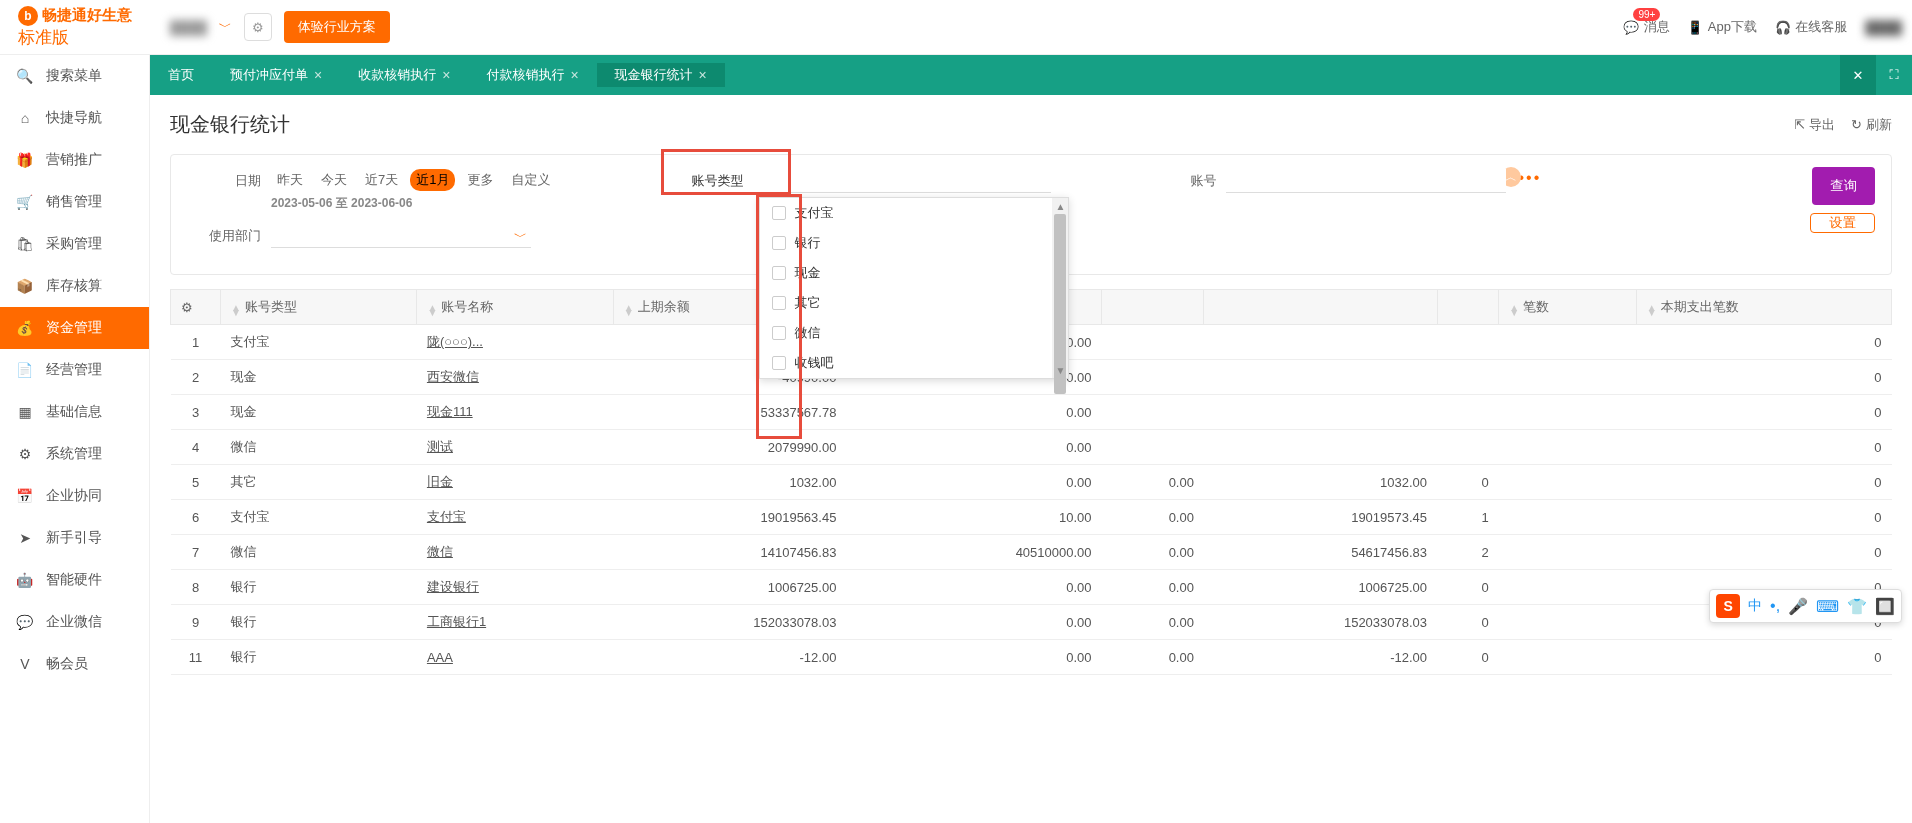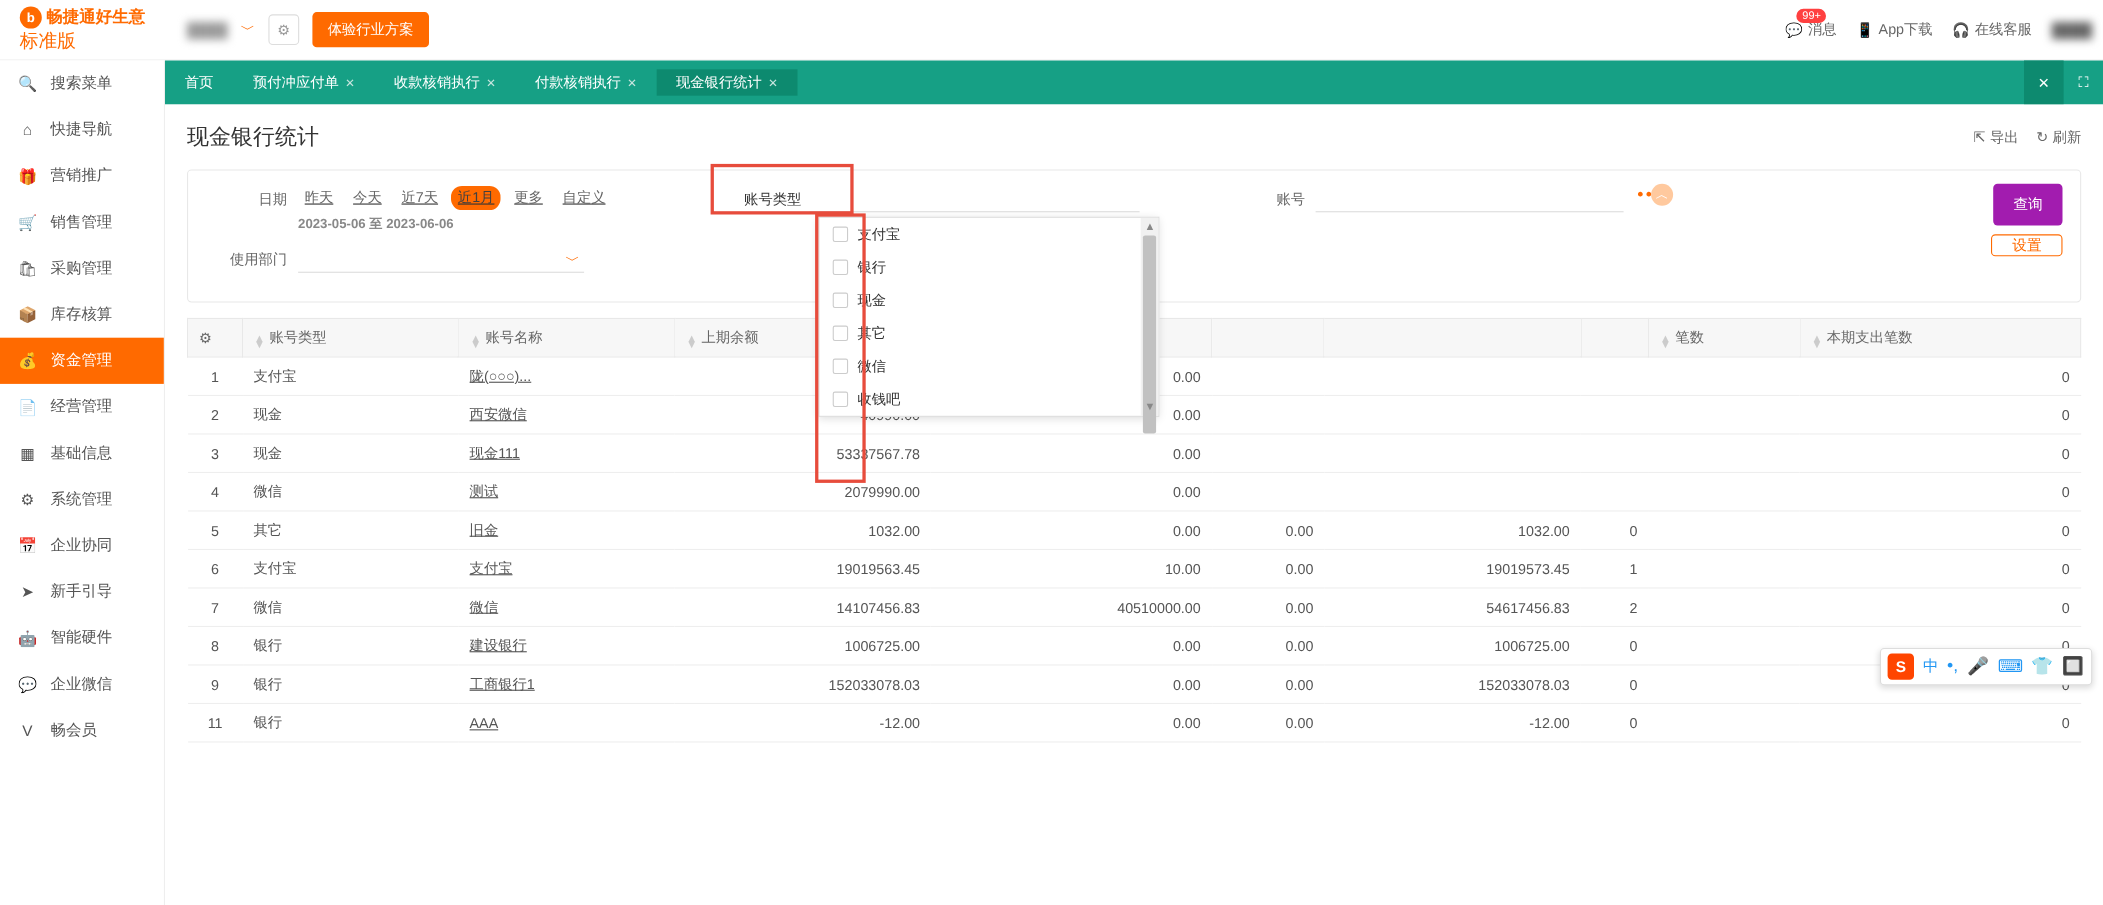--- a/index.html
+++ b/index.html
@@ -40,23 +40,23 @@
 .content { flex: 1; background: #fff; margin: 0; padding: 16px 20px; overflow: auto; position: relative; }
 .page-header { display: flex; align-items: center; margin-bottom: 16px; }
 .page-title { font-size: 20px; color: #333; font-weight: normal; }
 .page-actions { margin-left: auto; display: flex; gap: 16px; }
 .link-btn { color: #666; cursor: pointer; display: flex; align-items: center; gap: 4px; font-size: 13px; }
 
 
 .filter-card { border: 1px solid #e8e8e8; border-radius: 4px; padding: 14px 20px 14px 20px; margin-bottom: 14px; position: relative; }
 .filter-row { display: flex; align-items: flex-start; margin-bottom: 12px; }
 .filter-label { width: 80px; text-align: right; color: #666; padding-top: 3px; padding-right: 10px; }
-.date-options { display: flex; gap: 6px; align-items: flex-start; flex-wrap: wrap; text-decoration: underline; }
+.date-options { display: flex; gap: 6px; align-items: flex-start; flex-wrap: wrap; }
 .date-opt { color: #666; cursor: pointer; padding: 2px 6px; border-radius: 10px; }
-.date-opt.active { background: #ff6a00; color: #404040; }
+.date-opt.active { background: #ff6a00; color: #000000; }
 .date-range { color: #888; font-size: 12px; width: 100%; margin-top: 4px; font-weight: bold; }
 .filter-input-wrap { position: relative; }
 .filter-input { border: none; border-bottom: 1px solid #ddd; padding: 4px 24px 4px 4px; min-width: 260px; outline: none; font-size: 13px; }
 .filter-input-chevron { position: absolute; right: 4px; top: 4px; color: #ff6a00; }
 .collapse-btn { position: absolute; right: 50%; top: 12px; width: 20px; height: 20px; border-radius: 50%; background: #ffc99e; color: #fff; display: flex; align-items: center; justify-content: center; cursor: pointer; font-size: 12px; }
 .filter-right-btns { position: absolute; right: 16px; top: 12px; display: flex; flex-direction: column; gap: 8px; align-items: flex-end; }
 .query-btn { background: #a21caf; color: #fff; border: none; padding: 10px 18px; border-radius: 4px; cursor: pointer; }
 .setting-btn { background: #fff; color: #ff6a00; border: 1px solid #ff6a00; padding: 0 18px; border-radius: 4px; cursor: pointer; }
 .more-dots { color: #ff6a00; cursor: pointer; font-size: 16px; letter-spacing: 2px; margin-right: 8px; }
 
@@ -227,21 +227,21 @@
             </span>
           <span class="link-btn">
               <span>↻</span>
               <span>刷新</span>
             </span>
         </div>
       </div>
 
       <div class="filter-card">
 
-        <div class="filter-row" style="gap:40px">
+        <div class="filter-row" style="gap:55px">
           <div style="display:flex">
             <div class="filter-label">日期</div>
             <div>
               <div class="date-options" id="date-opts">
                   <span class="date-opt">昨天</span>
                   <span class="date-opt">今天</span>
                   <span class="date-opt">近7天</span>
                   <span class="date-opt active">近1月</span>
                   <span class="date-opt">更多</span>
                   <span class="date-opt">自定义</span>

